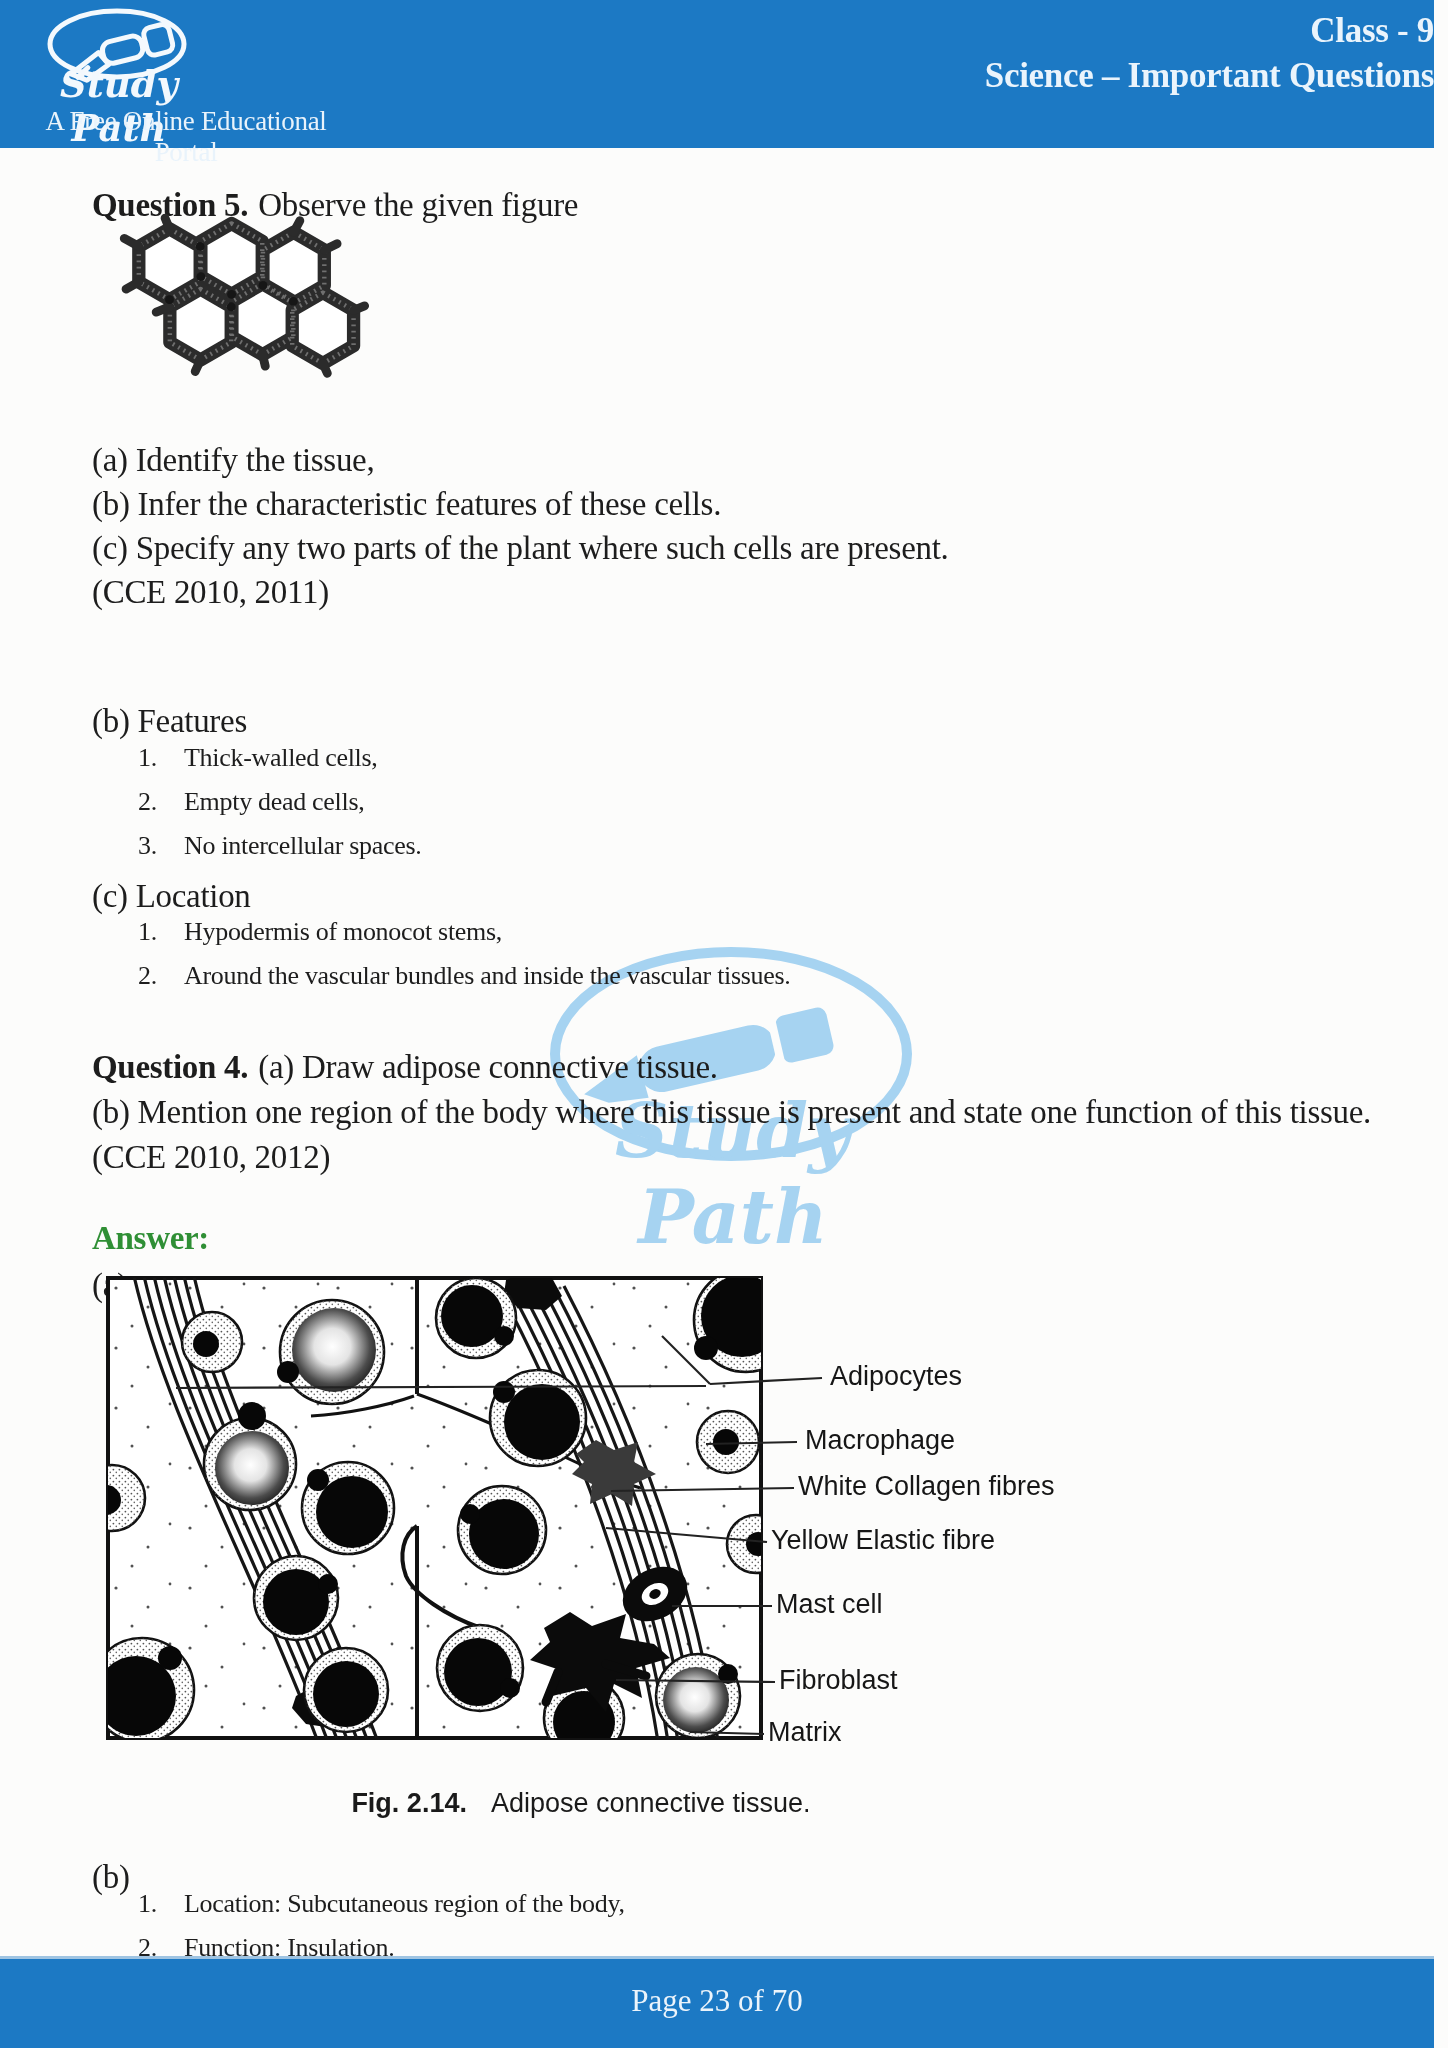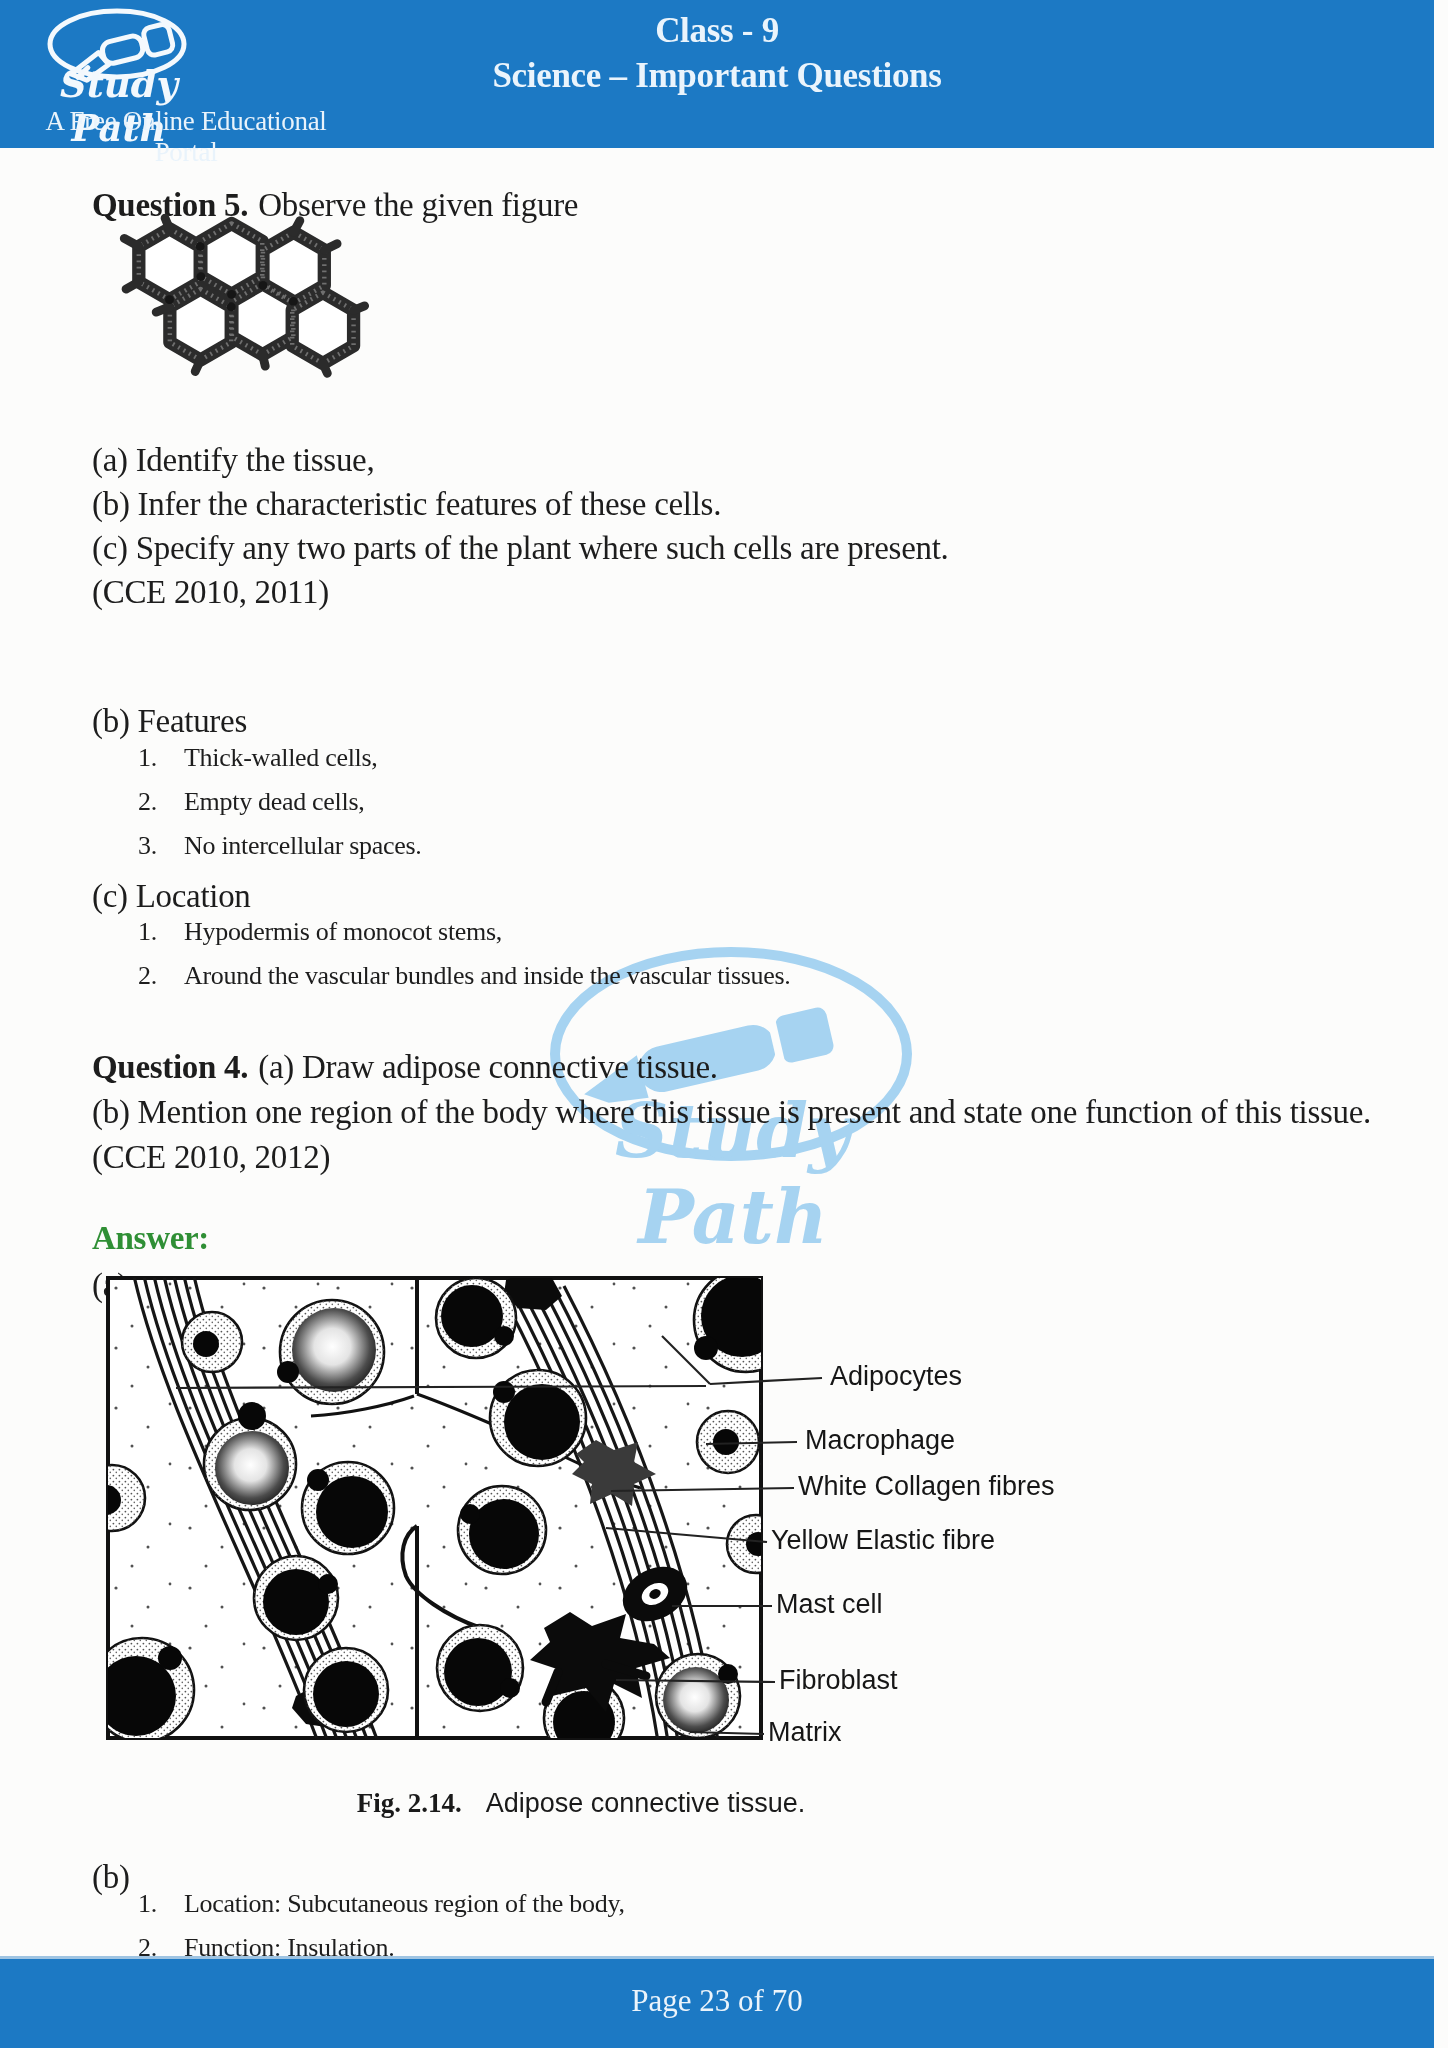--- a/index.html
+++ b/index.html
@@ -7,21 +7,21 @@
         font-family:"Liberation Serif","DejaVu Serif",serif;color:#1d1d1d;}
   
   .topbar{position:absolute;top:0;left:0;width:1434px;height:148px;background:#1c79c4;}
   .logo{position:absolute;top:2px;left:14px;width:340px;height:146px;}
   .logo-svg{position:absolute;top:4px;left:8px;}
   .logo-script{position:absolute;top:60px;left:0;width:210px;text-align:center;
                font-style:italic;font-weight:600;font-size:37px;color:#f2f8fd;
                font-family:"DejaVu Serif",serif;}
   .logo-tagline{position:absolute;top:104px;left:4px;width:336px;text-align:center;
                 font-size:27px;letter-spacing:-0.3px;color:#e9f3fb;}
-  .titles{position:absolute;top:8px;left:0;width:100%;text-align:center;
+  .titles{position:absolute;top:8px;left:0;width:100%;text-align:right;
           font-size:35px;font-weight:700;line-height:45px;color:#eaf4fc;letter-spacing:-0.3px;}
   
   .watermark{position:absolute;top:942px;left:518px;width:430px;height:260px;z-index:0;}
   .wm-text{position:absolute;top:146px;left:0;width:100%;text-align:center;
            font-style:italic;font-weight:600;font-size:74px;color:#a6d3f1;
            font-family:"DejaVu Serif",serif;}
   
   .t{position:absolute;left:92px;font-size:33px;line-height:44px;letter-spacing:-0.3px;white-space:nowrap;z-index:1;}
   .wrap{white-space:normal;width:1307px;}
   .b{font-weight:700;}
@@ -30,21 +30,21 @@
   .row{position:absolute;left:138px;font-size:26px;line-height:44px;letter-spacing:-0.3px;white-space:nowrap;z-index:1;}
   .row .num{display:inline-block;width:46px;}
   
   .scler{position:absolute;top:204px;left:103px;z-index:1;}
   .adipose{position:absolute;top:1276px;left:106px;width:1330px;height:470px;z-index:1;}
   .adipose svg{position:absolute;top:0;left:0;}
   .fig-label{position:absolute;font-family:"Liberation Sans","DejaVu Sans",sans-serif;
              font-size:27px;color:#161616;white-space:nowrap;z-index:2;}
   .caption{position:absolute;top:1788px;left:106px;width:950px;text-align:center;z-index:1;
            font-family:"Liberation Sans","DejaVu Sans",sans-serif;font-size:27px;color:#1a1a1a;}
-  .caption .cb{font-weight:700;margin-right:24px;font-family:Liberation Serif, serif;}
+  .caption .cb{font-weight:700;margin-right:24px;}
   
   .botbar{position:absolute;top:1956px;left:0;width:1434px;height:92px;background:#1c79c4;
           border-top:3px solid #9fc4e2;}
   .botbar .ptext{position:absolute;top:24px;left:0;width:100%;text-align:center;
                  font-size:31px;color:#ecf4fb;}
 </style>
 </head>
 <body>
 
 <div class="page">

